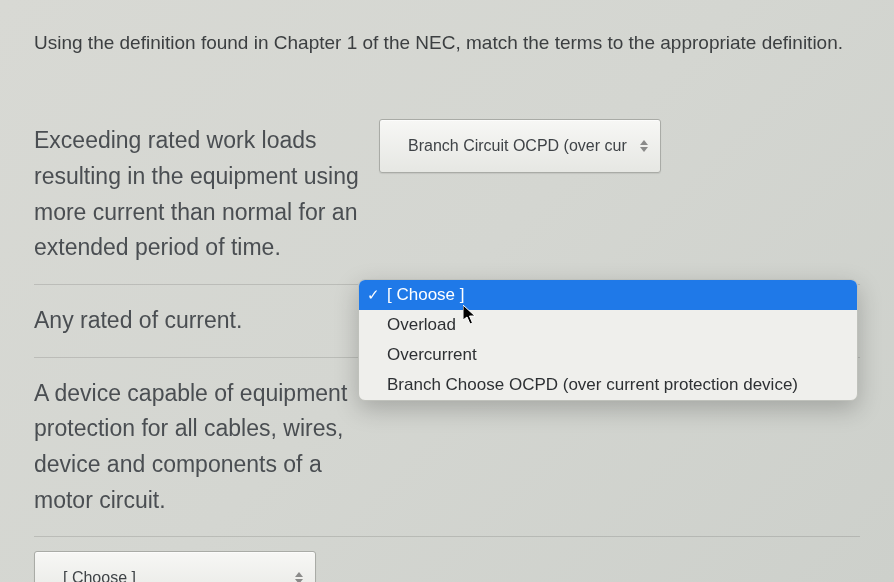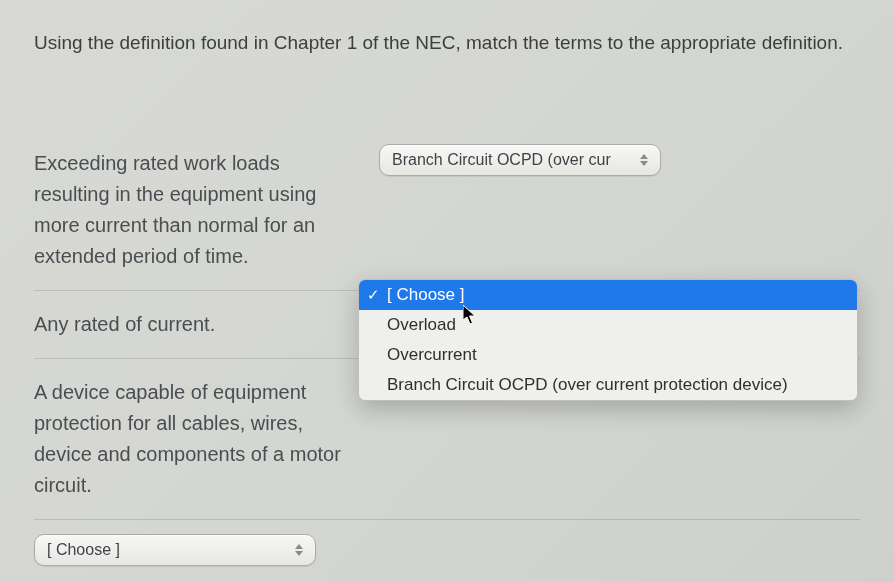--- a/index.html
+++ b/index.html
@@ -10,52 +10,52 @@
     color: #3a3f44;
     padding: 28px 34px 0 34px;
     position: relative;
     overflow: hidden;
   }
   .question-text {
     font-size: 19px;
     line-height: 1.55;
     color: #3c3f41;
     max-width: 820px;
-    margin-bottom: 73px;
+    margin-bottom: 48px;
   }
   .row {
     display: flex;
     align-items: flex-start;
     border-bottom: 1px solid rgba(0,0,0,0.12);
     padding: 14px 0 18px 0;
     min-height: 64px;
   }
   .row:last-child { border-bottom: none; }
   .definition {
     width: 345px;
     flex: 0 0 345px;
-    font-size: 20px;
+    font-size: 23px;
     line-height: 1.55;
     color: #4a4e52;
     padding-right: 20px;
     padding-top: 4px;
   }
   .select-wrap {
     flex: 0 0 auto;
   }
   .faux-select {
     display: inline-flex;
     align-items: center;
     justify-content: space-between;
     width: 282px;
-    height: 32px;
-    padding: 0 12px 0 12px;
+    height: 54px;
+    padding: 0 12px 0 28px;
     background: linear-gradient(#f7f7f5, #e6e7e3);
     border: 1px solid #a9aba6;
-    border-radius: 10px;
+    border-radius: 3px;
     font-size: 16px;
     color: #3f4347;
     box-shadow: inset 0 1px 0 rgba(255,255,255,0.6), 0 1px 1px rgba(0,0,0,0.08);
     cursor: pointer;
     white-space: nowrap;
     overflow: hidden;
   }
   .faux-select .txt { overflow: hidden; text-overflow: ellipsis; }
   .faux-select .caret {
     flex: 0 0 auto;
@@ -170,21 +170,21 @@
     <span class="check">✓</span>
     <span>[ Choose ]</span>
   </div>
   <div class="opt">
     <span>Overload</span>
   </div>
   <div class="opt">
     <span>Overcurrent</span>
   </div>
   <div class="opt">
-    <span>Branch Circuit OCPD (over current protection device)</span>
+    <span>Branch Choose OCPD (over current protection device)</span>
   </div>
 </div>
 
 <div class="cursor">
   <svg width="14" height="20" viewBox="0 0 14 20">
     <path d="M0 0 L0 15 L4 12 L7 19 L9.5 18 L6.5 11 L12 11 Z" fill="#000" stroke="#fff" stroke-width="1"></path>
   </svg>
 </div>
 
 </body></html>

